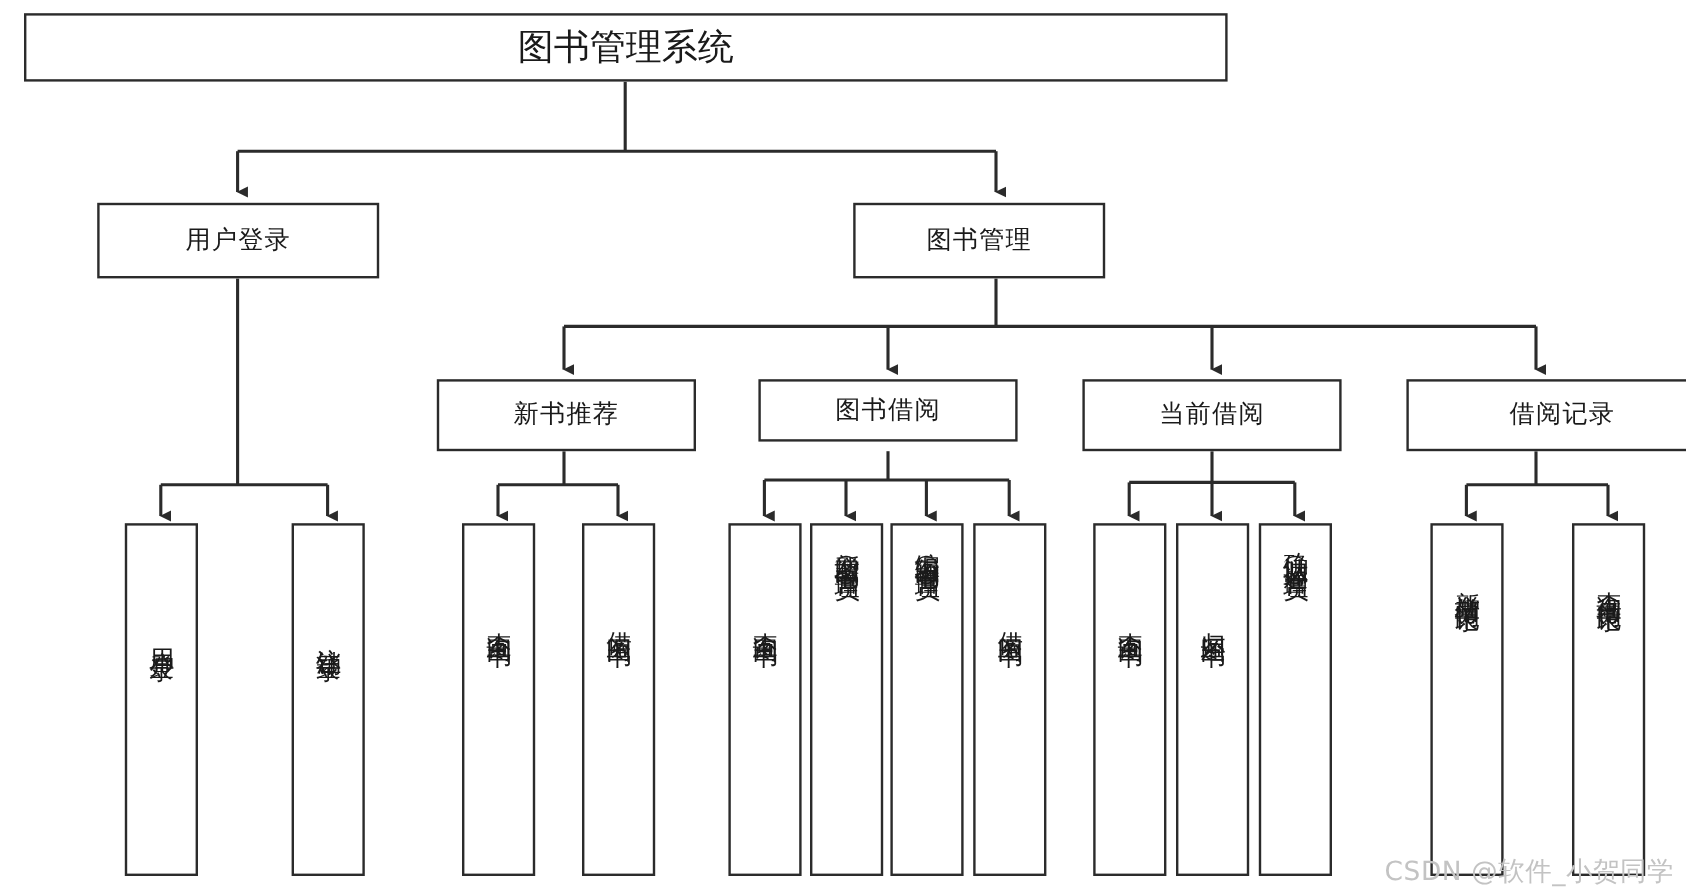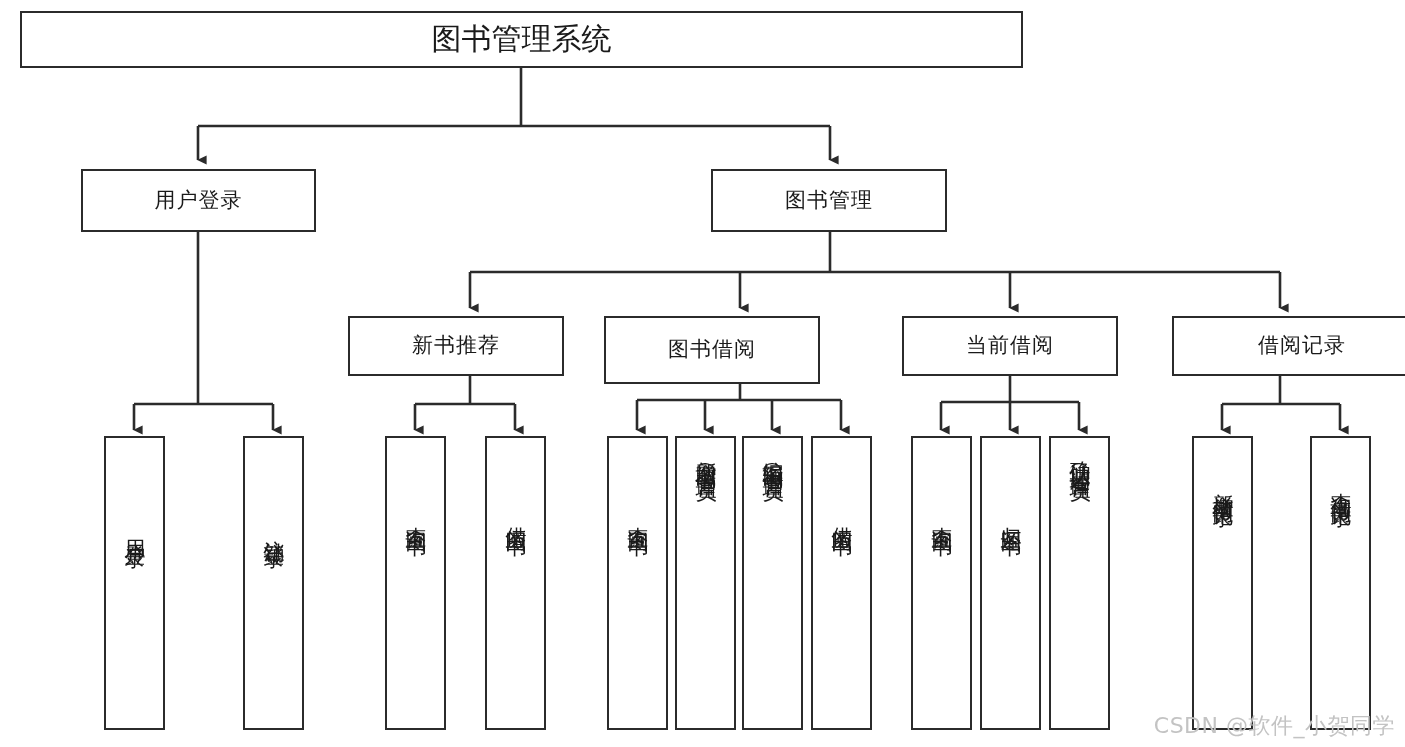--- a/index.html
+++ b/index.html
@@ -121,28 +121,28 @@
     </g>
   </svg>
 
   <div class="node root" style="left:20px;top:11px;width:1003px;height:57px;">
     <span>图书管理系统</span>
   </div>
 
   <div class="node h-label" style="left:81px;top:169px;width:235px;height:63px;">
     <span>用户登录</span>
   </div>
-  <div class="node h-label" style="left:711px;top:169px;width:236px;height:63px;">
+  <div class="node h-label" style="left:711px;top:169px;width:210px;height:63px;">
     <span>图书管理</span>
   </div>
 
-  <div class="node h-label" style="left:348px;top:316px;width:216px;height:60px;">
+  <div class="node h-label" style="left:364px;top:316px;width:216px;height:60px;">
     <span>新书推荐</span>
   </div>
-  <div class="node h-label" style="left:604px;top:316px;width:216px;height:68px;">
+  <div class="node h-label" style="left:632px;top:316px;width:216px;height:52px;">
     <span>图书借阅</span>
   </div>
   <div class="node h-label" style="left:902px;top:316px;width:216px;height:60px;">
     <span>当前借阅</span>
   </div>
   <div class="node h-label" style="left:1172px;top:316px;width:260px;height:60px;">
     <span>借阅记录</span>
   </div>
 
   <div class="node leaf" style="left:104px;top:436px;width:61px;height:294px;padding-top:85px;">

